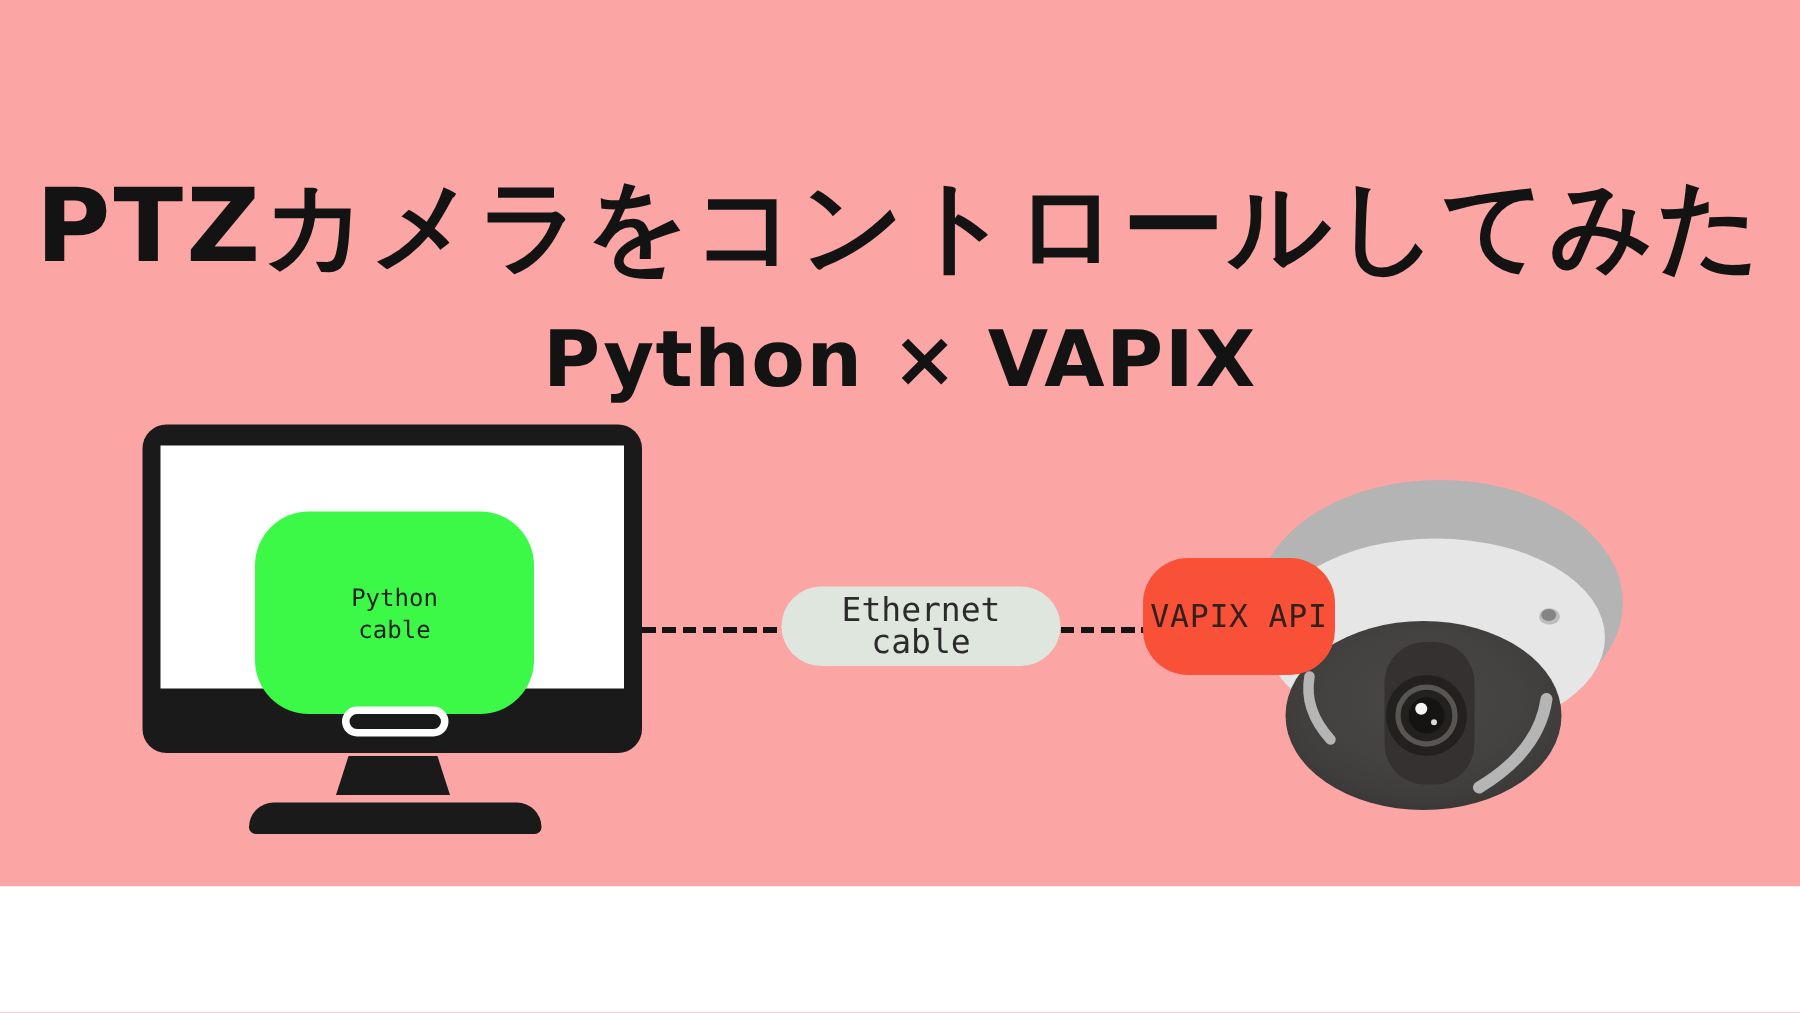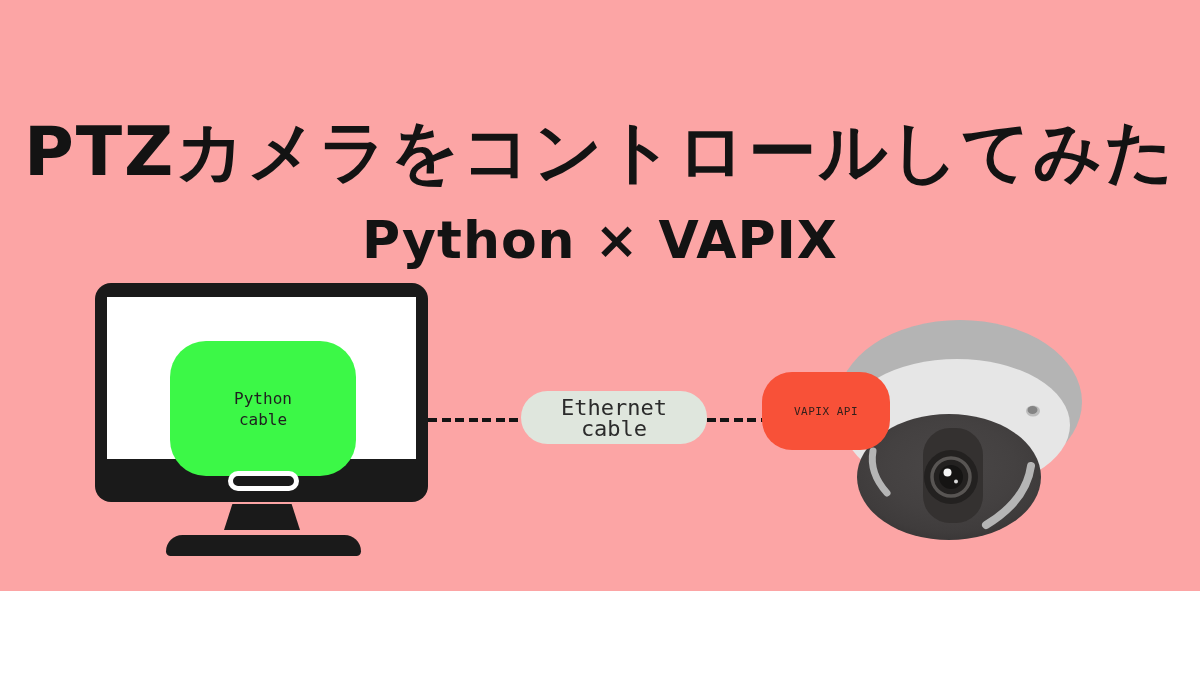--- a/index.html
+++ b/index.html
@@ -37,21 +37,21 @@
   .cable-pill{position:absolute;left:521px;top:391px;width:186px;height:53px;
     background:var(--cable-node-fill,#dfe6dd);border-radius:27px;
     display:flex;flex-direction:column;align-items:center;justify-content:center;
     font-family:"DejaVu Sans Mono","Liberation Mono",monospace;
     font-size:22px;line-height:21px;color:#2b2b2b;}
   
   .vapix-badge{position:absolute;left:762px;top:372px;width:128px;height:78px;
     background:var(--api-node-fill,#f85138);border-radius:30px;z-index:3;
     display:flex;align-items:center;justify-content:center;
     font-family:"DejaVu Sans Mono","Liberation Mono",monospace;
-    font-size:11px;letter-spacing:.5px;color:var(--api-node-text,#33201b);}
+    font-size:21px;letter-spacing:.5px;color:var(--api-node-text,#33201b);}
   
   .camera{position:absolute;left:830px;top:315px;width:260px;height:245px;z-index:1;}
 </style>
 </head>
 <body>
 
 <div class="canvas">
 
   <div class="title-line l1">PTZカメラをコントロールしてみた</div>
   <div class="title-line l2">Python × VAPIX</div>

